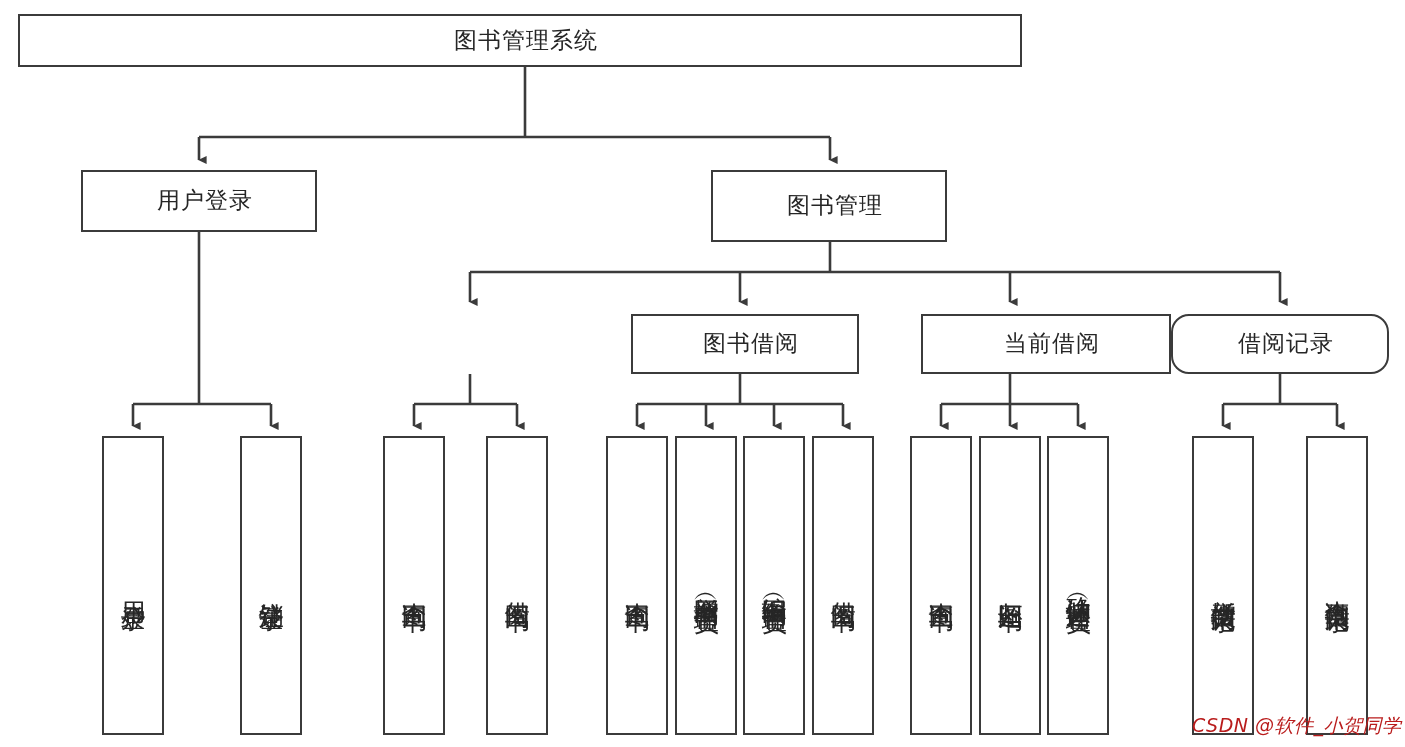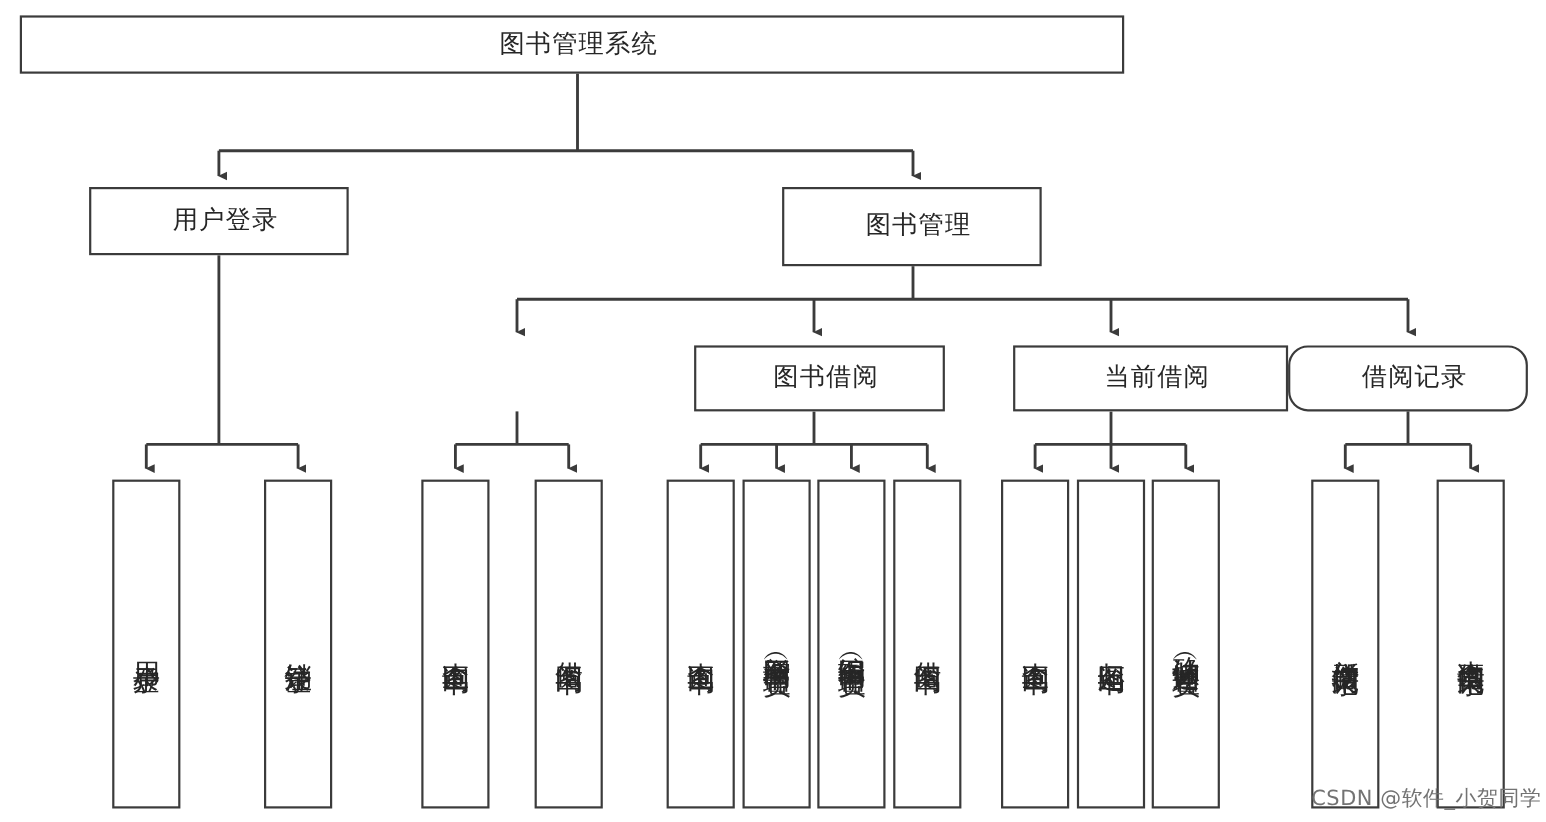--- a/index.html
+++ b/index.html
@@ -56,24 +56,25 @@
     padding: 4px 0;
   }
   .node-v .vlabel {
     writing-mode: vertical-rl;
     text-orientation: upright;
     white-space: nowrap;
   }
   .watermark {
     position: absolute;
     font-size: 19px;
-    color: #737373;
+    color: #b91c1c;
     letter-spacing: 0.5px;
     white-space: nowrap;
     font-family: "DejaVu Sans", "Liberation Sans", sans-serif;
+    font-style: italic;
   }
 </style>
 </head>
 <body>
 
 <div id="canvas">
 
   <svg id="edges" width="1405" height="747" viewBox="0 0 1405 747">
     <defs>
       <marker id="arrow" markerWidth="9" markerHeight="9" refX="4.2" refY="7.6" orient="auto" markerUnits="userSpaceOnUse">

